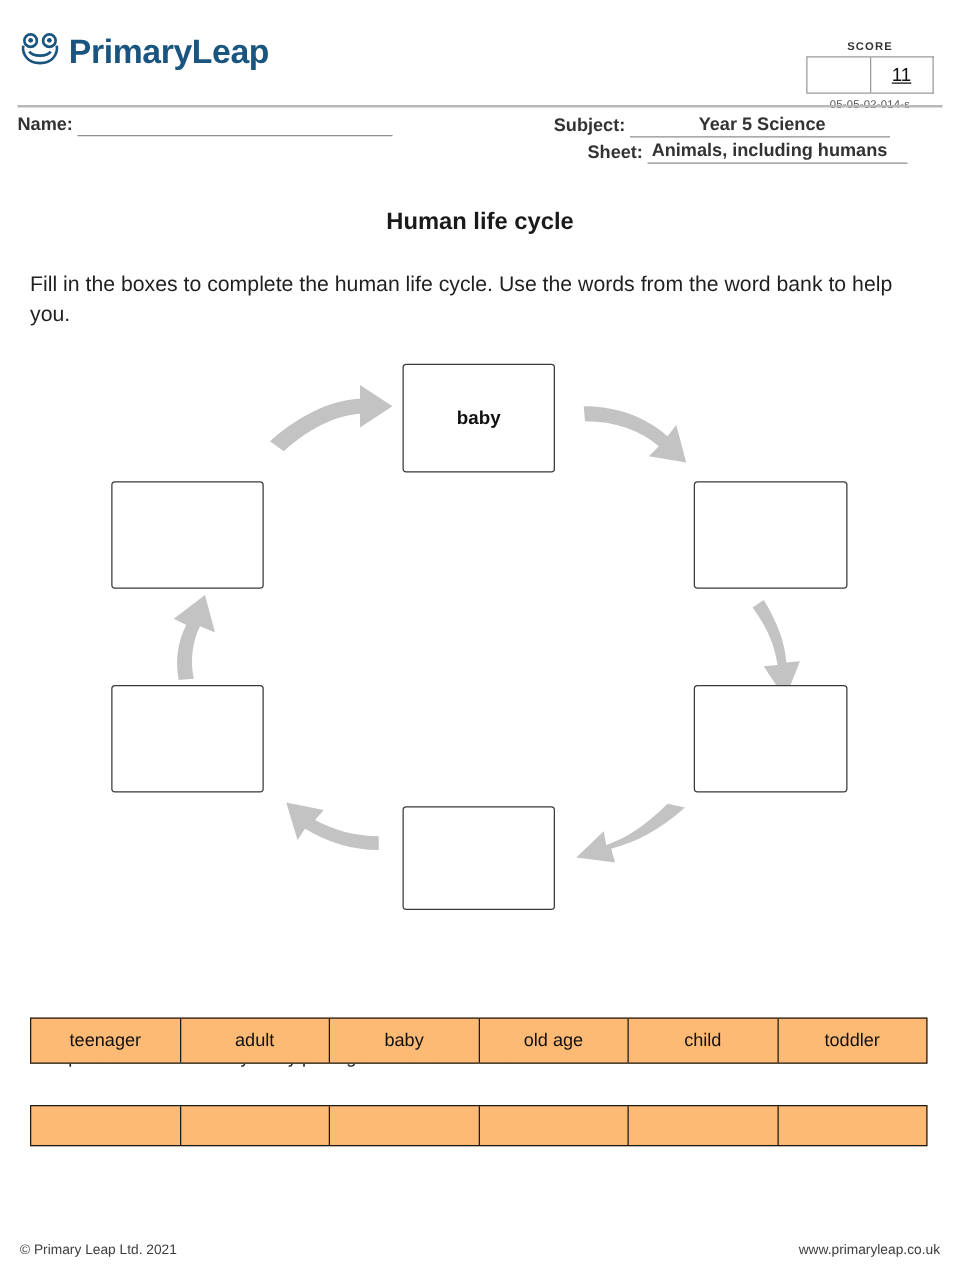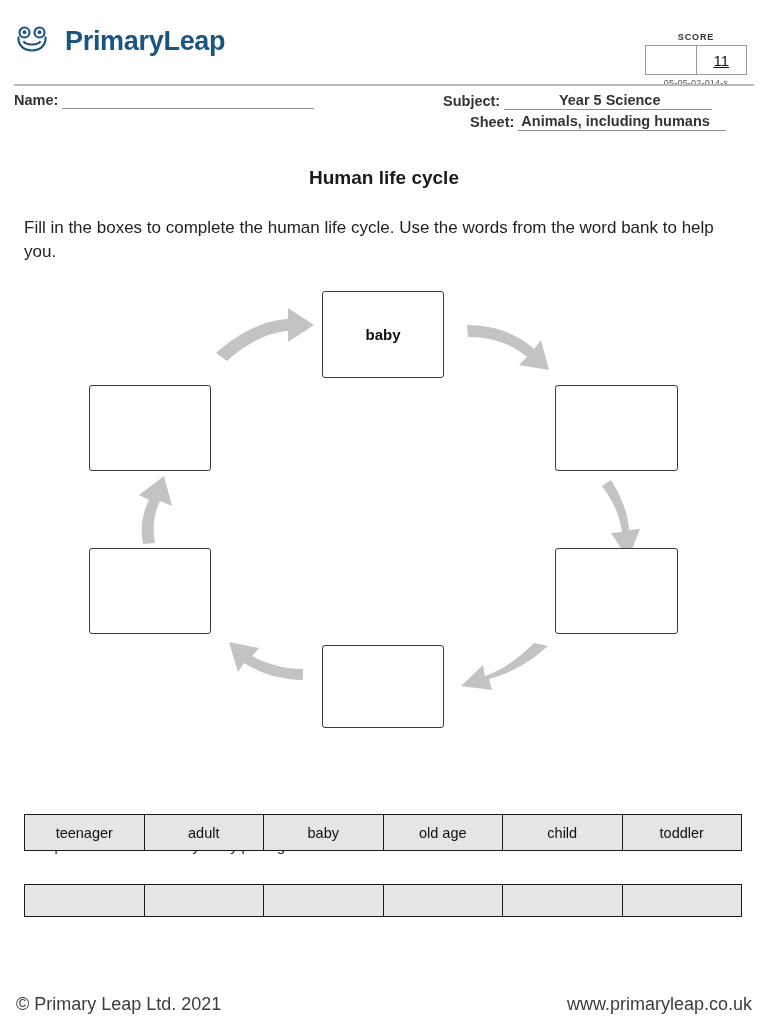--- a/index.html
+++ b/index.html
@@ -22,21 +22,21 @@
     top: 0; left: 0;
     width: 768px;
     height: 80px;
   }
   #logo-block {
     position: absolute;
     left: 16px;
     top: 26px;
     display: flex;
     align-items: center;
-    gap: 17px;
+    gap: 7px;
   }
   #frog-icon { display: block; }
   #brand-text {
     font-size: 27px;
     font-weight: 700;
     color: #1a5580;
     letter-spacing: -0.3px;
     line-height: 1;
   }
 
@@ -187,42 +187,42 @@
     font-size: 14.5px;
     color: #1f1f1f;
   }
   .word-table {
     position: absolute;
     left: 24px;
     width: 718px;
     display: flex;
     box-sizing: border-box;
     border: 1.6px solid #1a1a1a;
-    background: #e5e5e5;
+    background: #fdba74;
   }
   #word-bank-table   { top: 814px; height: 37px; }
   #answer-row-table  { top: 884px; height: 33px; }
   .word-cell {
     flex: 1;
     box-sizing: border-box;
     display: flex;
     align-items: center;
     justify-content: center;
     font-size: 14.5px;
     color: #111111;
   }
   .word-cell + .word-cell { border-left: 1.6px solid #1a1a1a; }
 
   
   #footer {
     position: absolute;
     bottom: 12px; left: 0;
     width: 768px;
     height: 18px;
-    font-size: 18px;
+    font-size: 11px;
     color: #3d3d3d;
   }
   #footer-copyright { position: absolute; left: 16px;  top: 0; }
   #footer-website   { position: absolute; right: 16px; top: 0; }
 </style>
 </head>
 <body>
 
 <div id="header">
 

